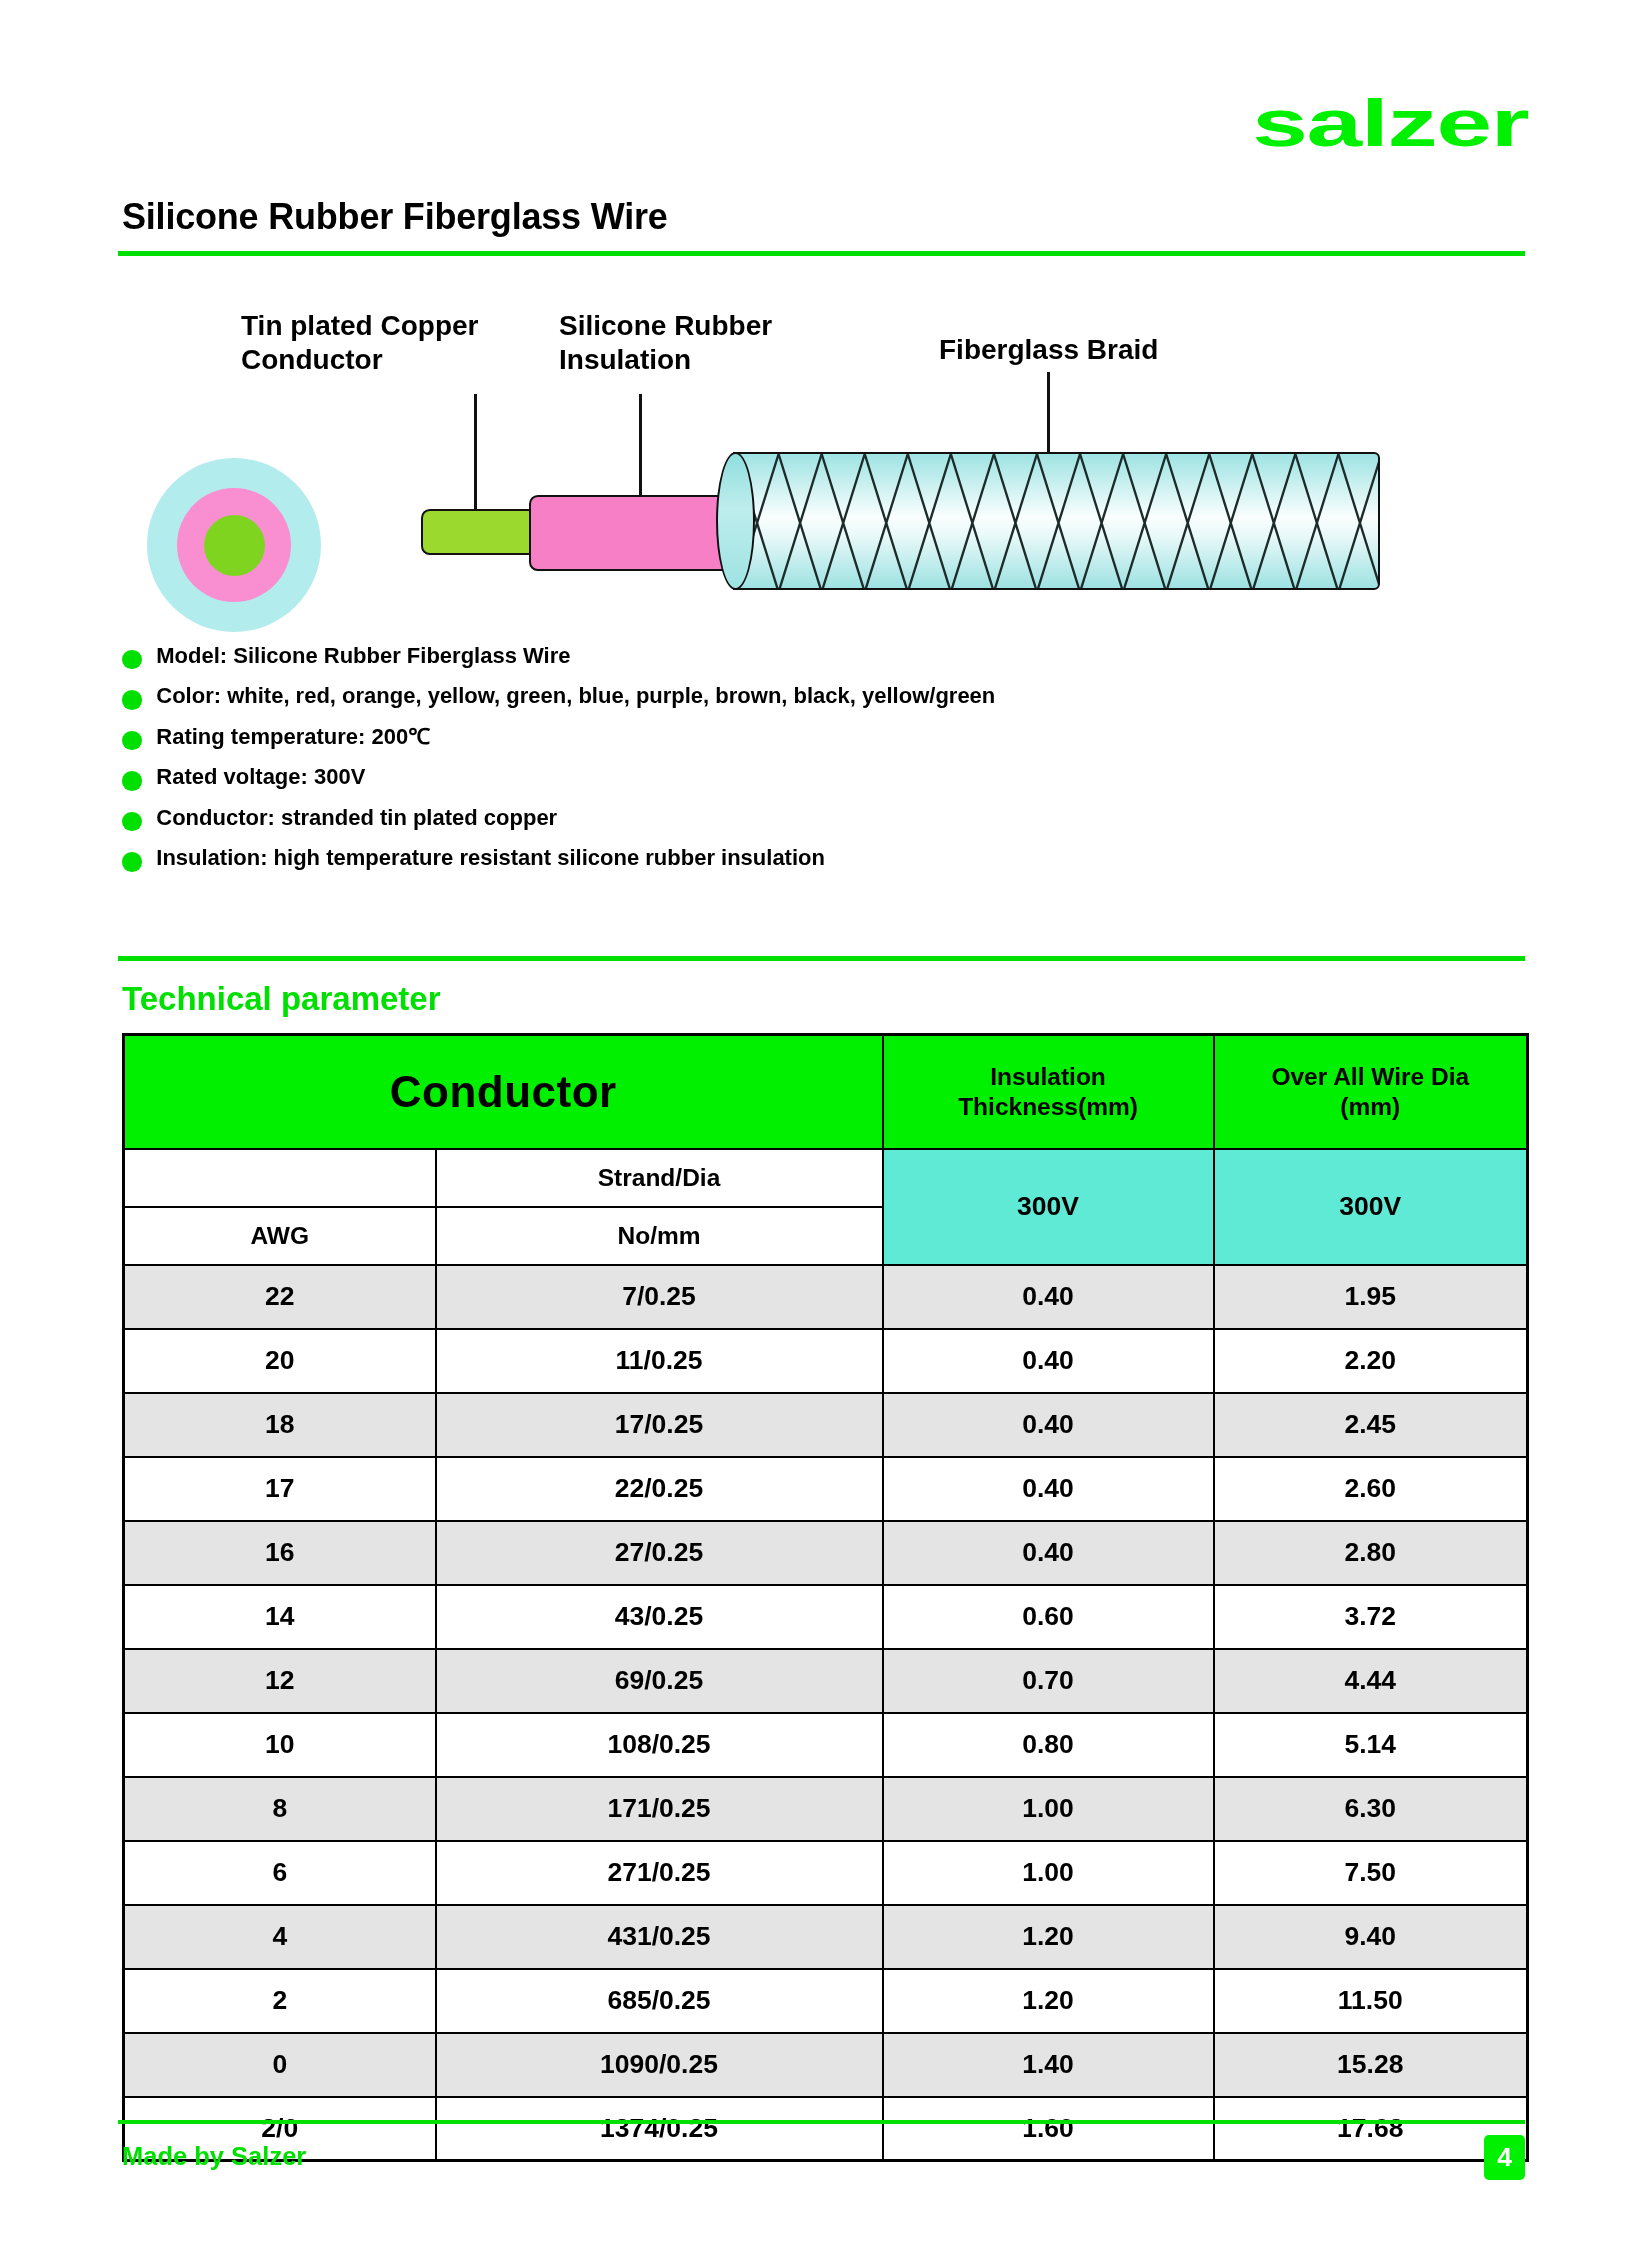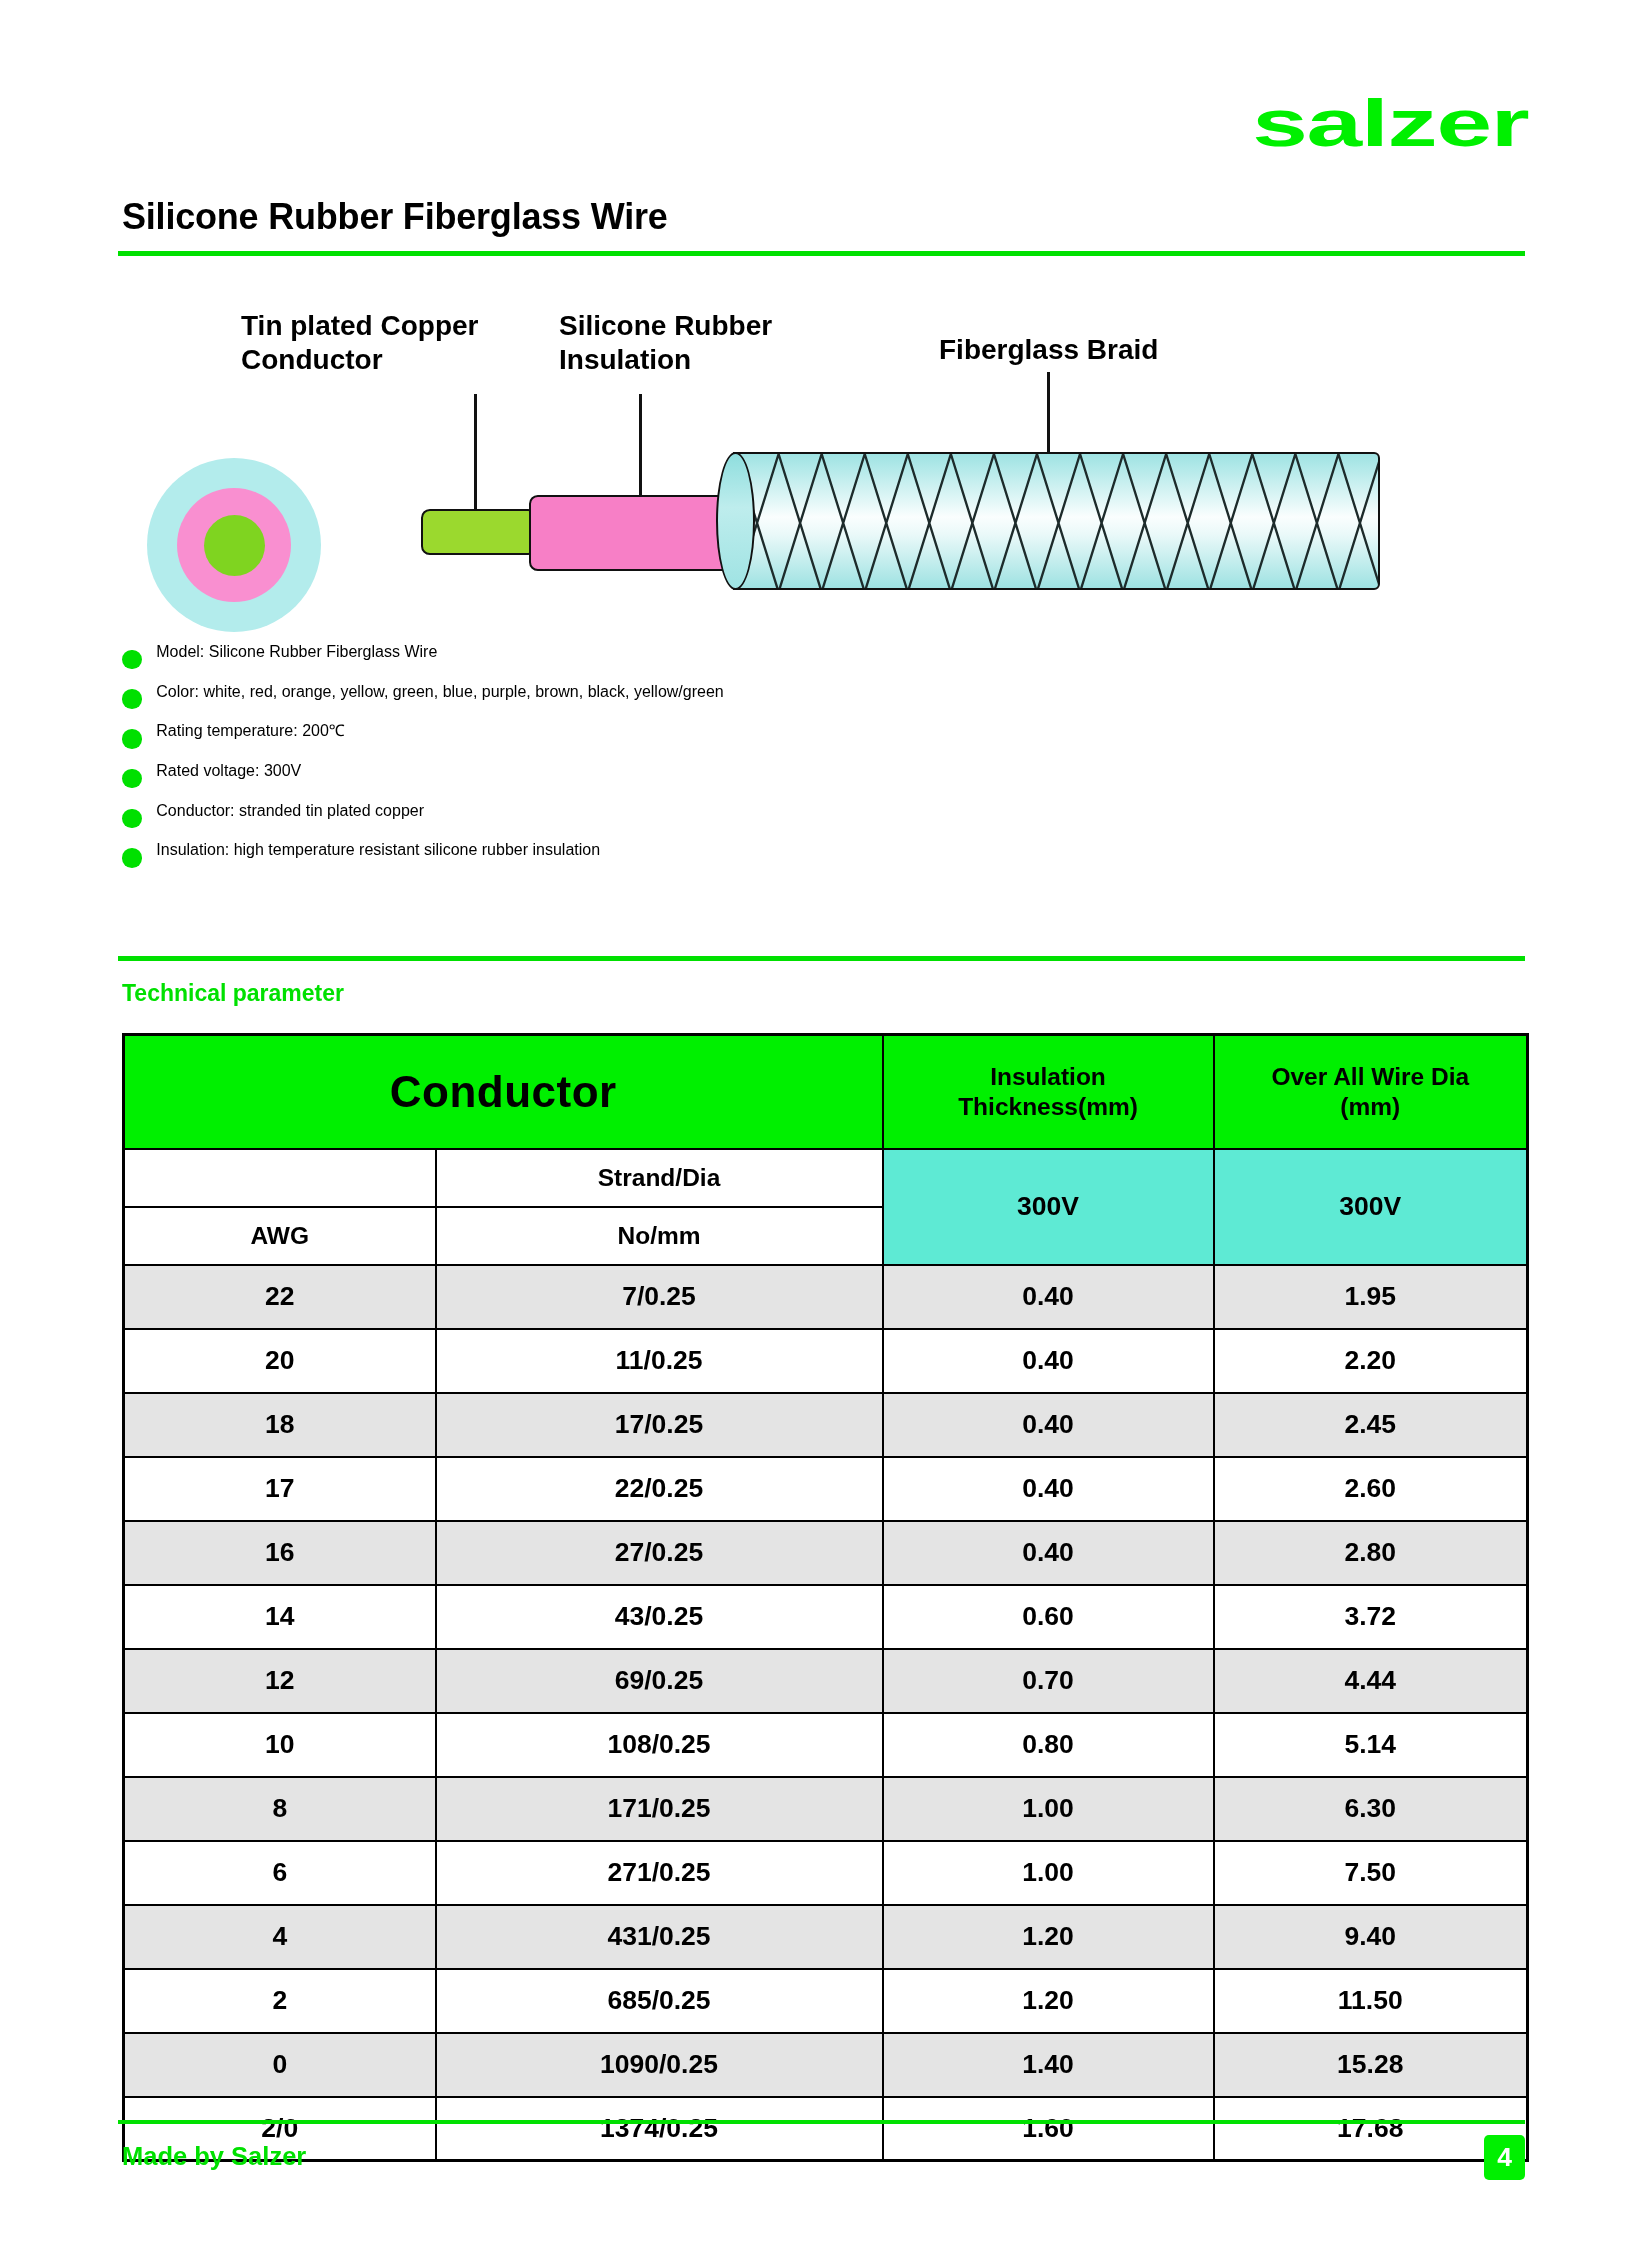--- a/index.html
+++ b/index.html
@@ -169,42 +169,42 @@
   }
   .dot {
     width: 19.6px; height: 19.6px;
     border-radius: 50%;
     background: #00E000;
     margin-top: 7.8px;
     margin-right: 14.7px;
     flex: 0 0 auto;
   }
   .bullet-text {
-    font-size: 16px;
-    font-weight: 400;
+    font-size: 22px;
+    font-weight: 700;
     line-height: 1.28;
     color: #000;
   }
   .bullet-text .cont { display: block; padding-left: 73px; }
 
   .rule-mid {
     position: absolute;
     left: 118px;
     top: 956px;
     width: 1407px;
     height: 4.9px;
     background: #00E000;
   }
 
   
   .section-heading {
     position: absolute;
     left: 122px;
     top: 980px;
-    font-size: 23px;
+    font-size: 33px;
     font-weight: 700;
     color: #00E000;
     text-align: right;
   }
 
   
   .tbl-wrap {
     position: absolute;
     left: 122px;
     top: 1033px;

